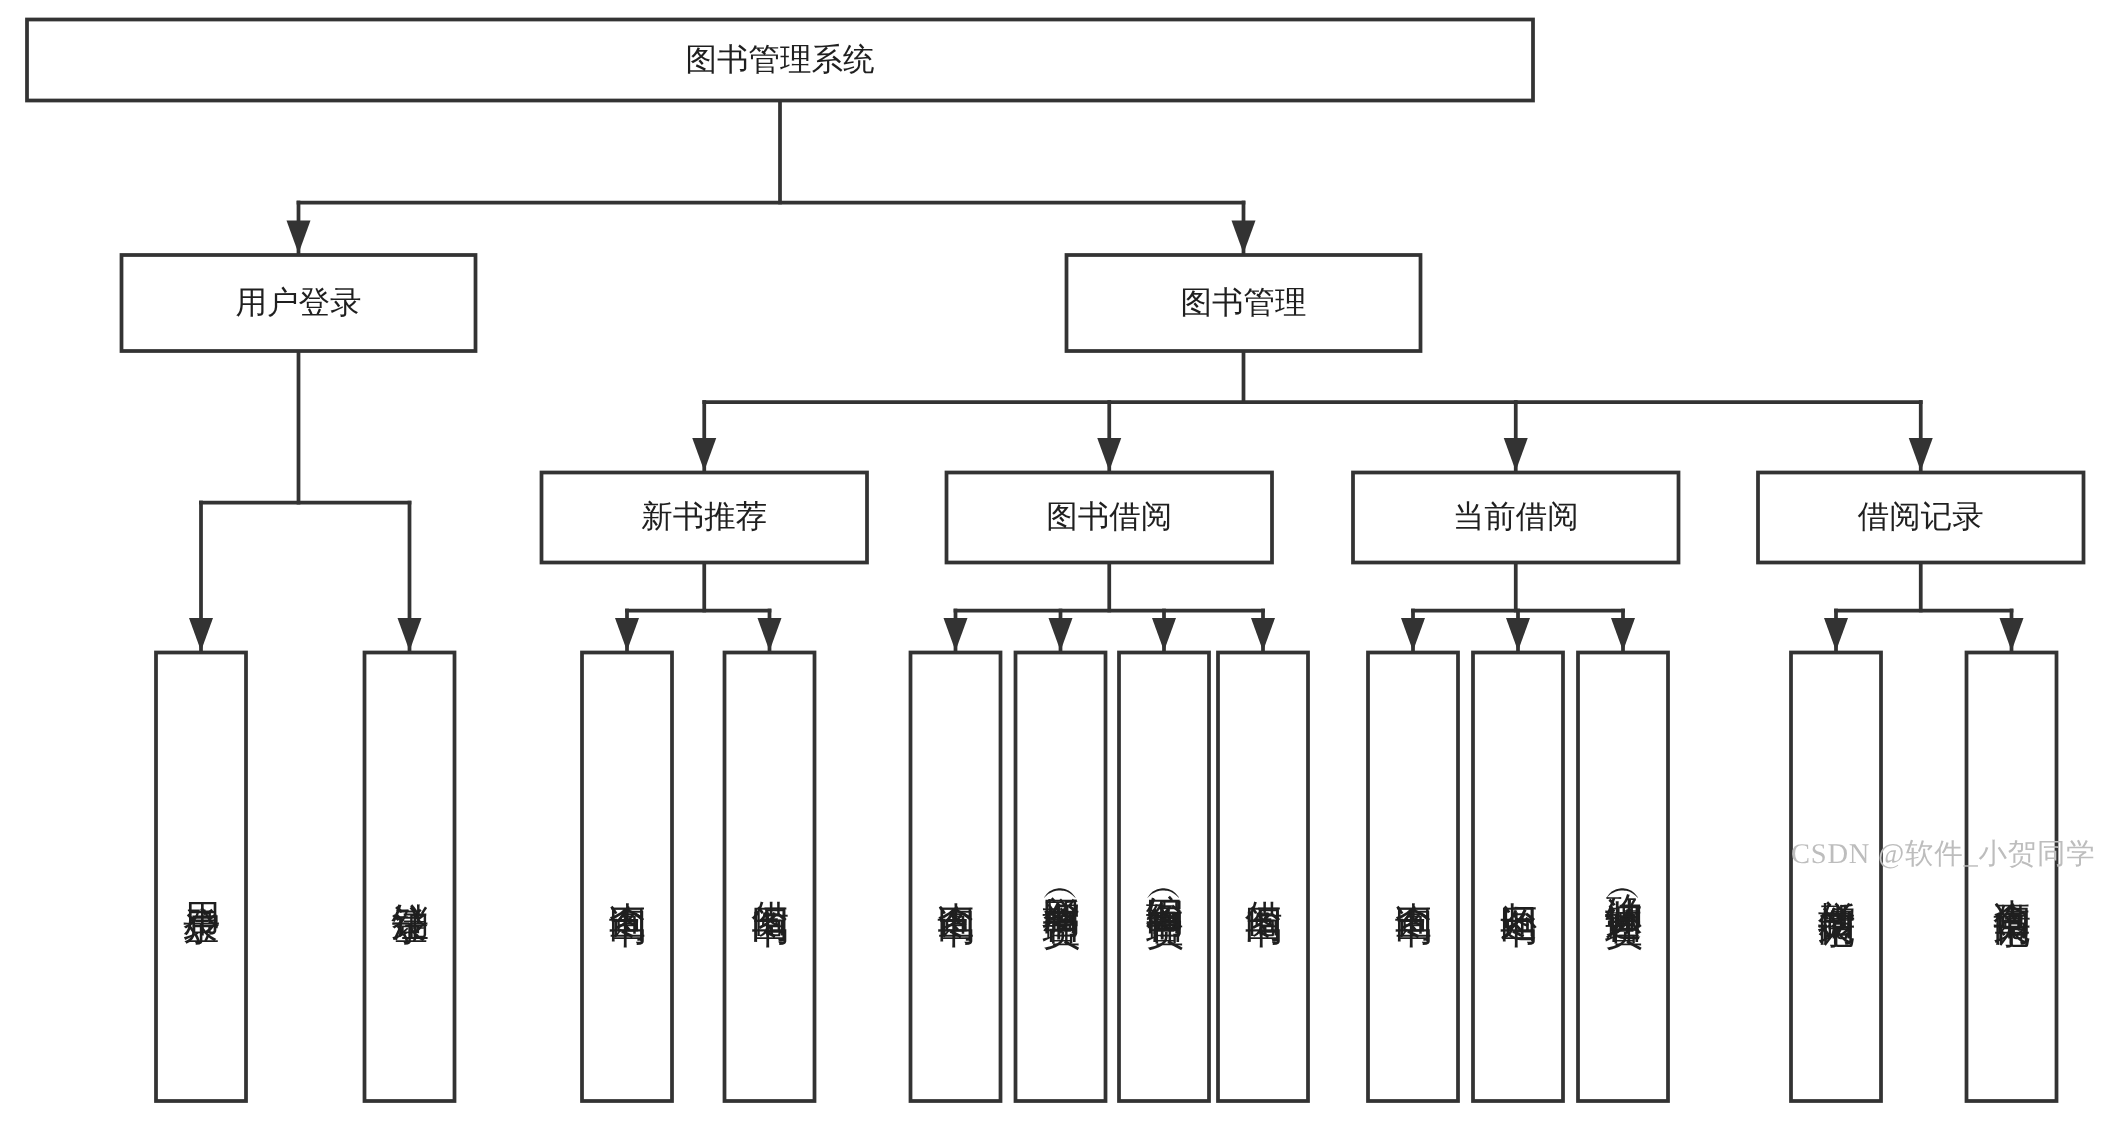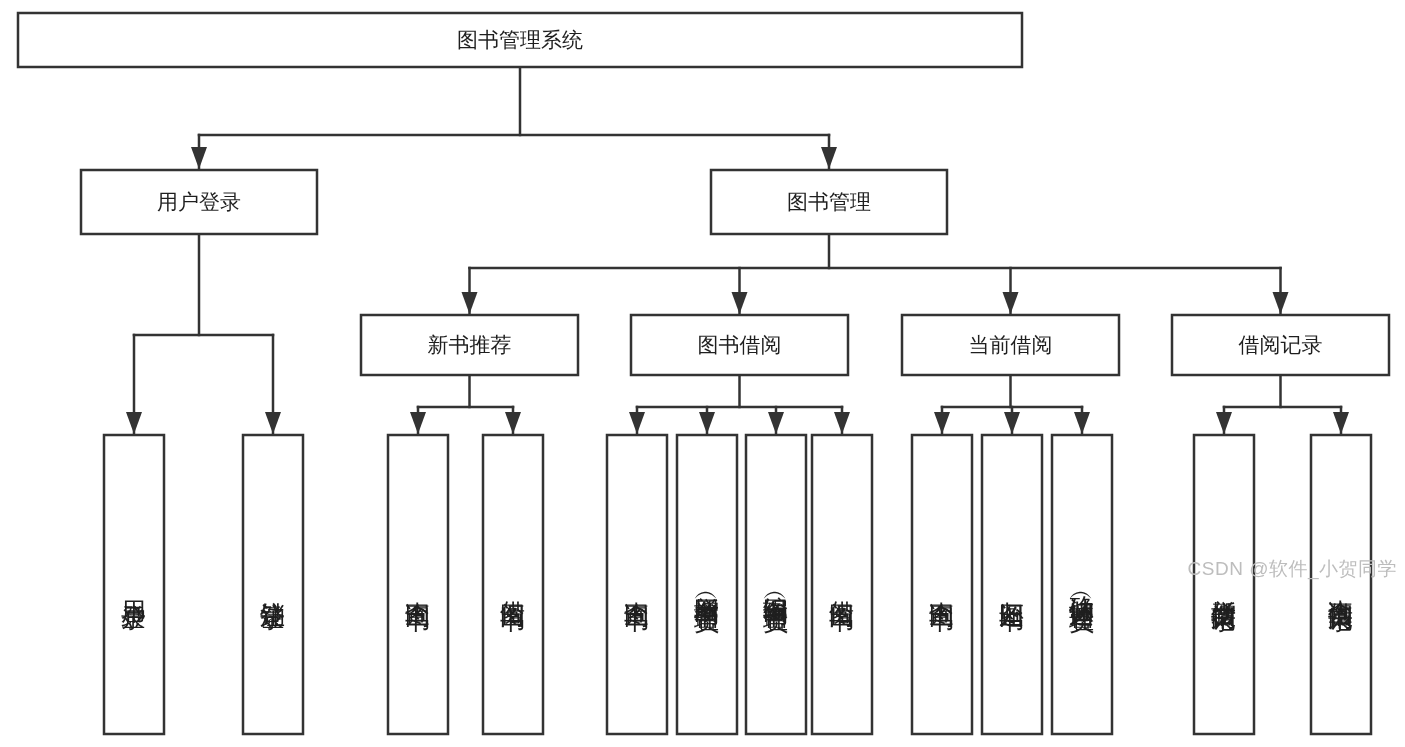--- a/index.html
+++ b/index.html
@@ -62,21 +62,21 @@
     display: flex;
     align-items: center;
     justify-content: center;
     white-space: nowrap;
     pointer-events: none;
   }
   .watermark {
     position: absolute;
     right: 8px;
     bottom: 6px;
-    font-family: Liberation Sans, sans-serif;
+    font-family: Liberation Serif, serif;
     font-size: 19px;
     color: #bdbdbd;
     letter-spacing: 0.5px;
     white-space: nowrap;
   }
 </style>
 </head>
 <body>
 
 <div id="diagram-root">

